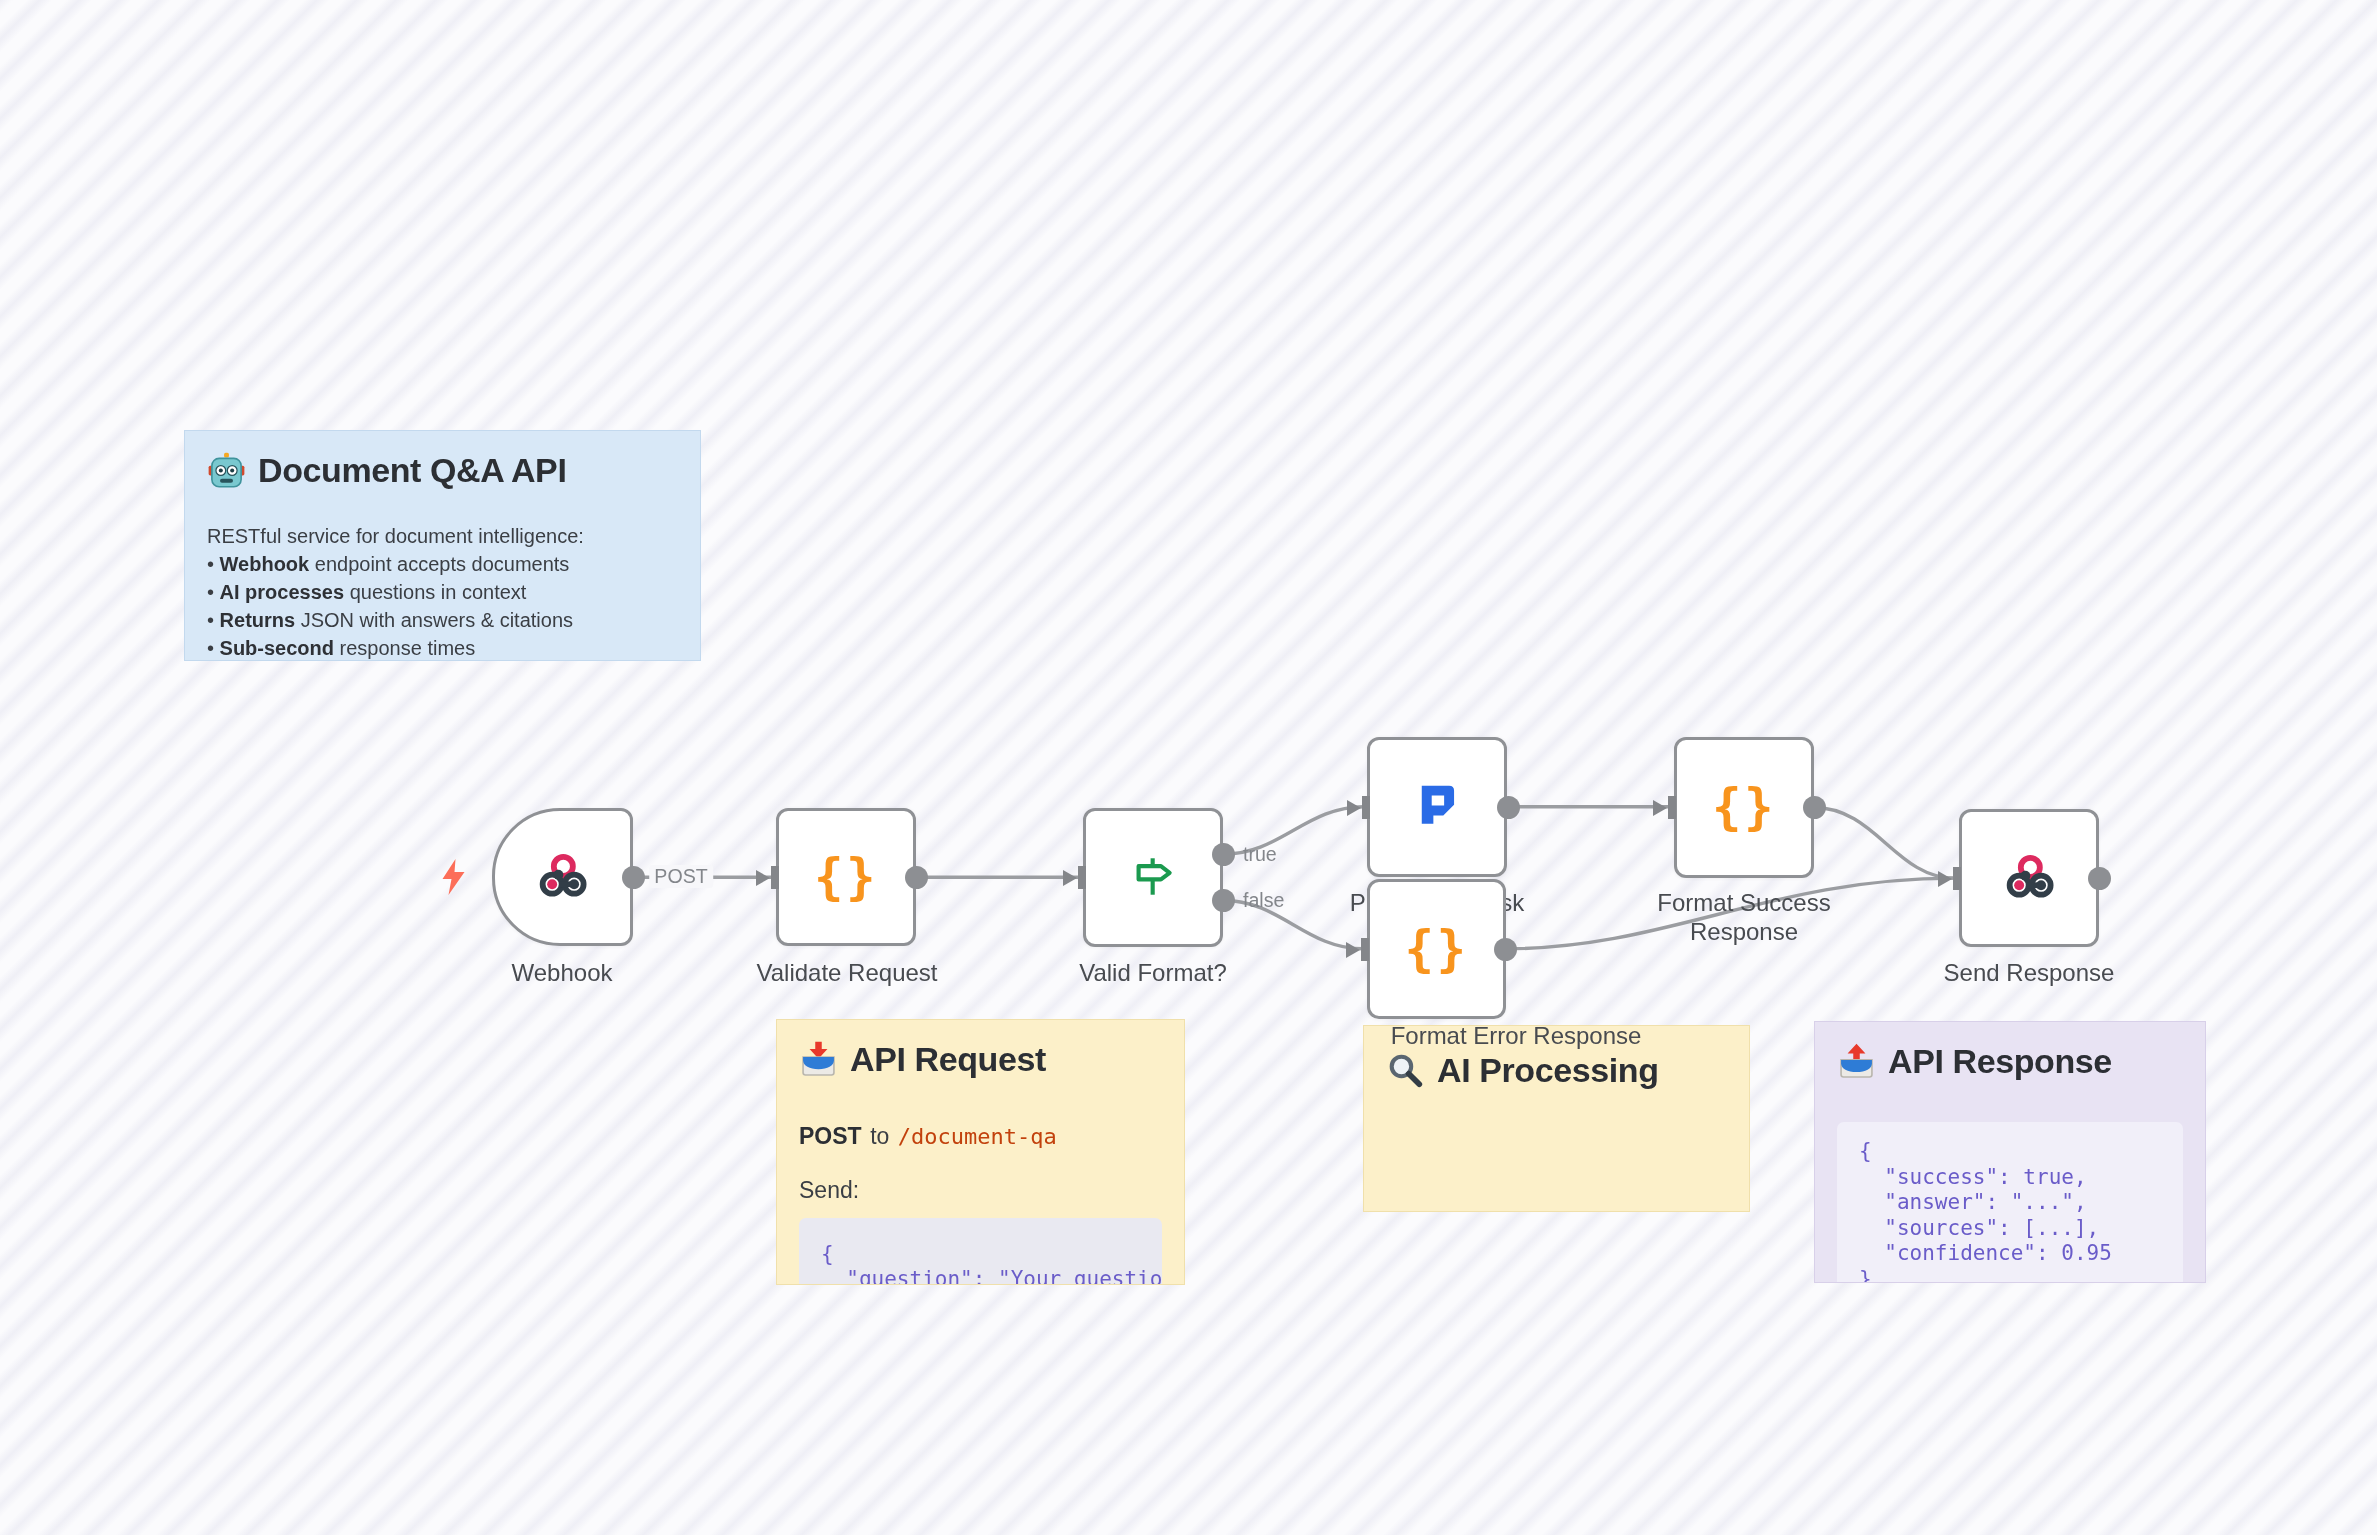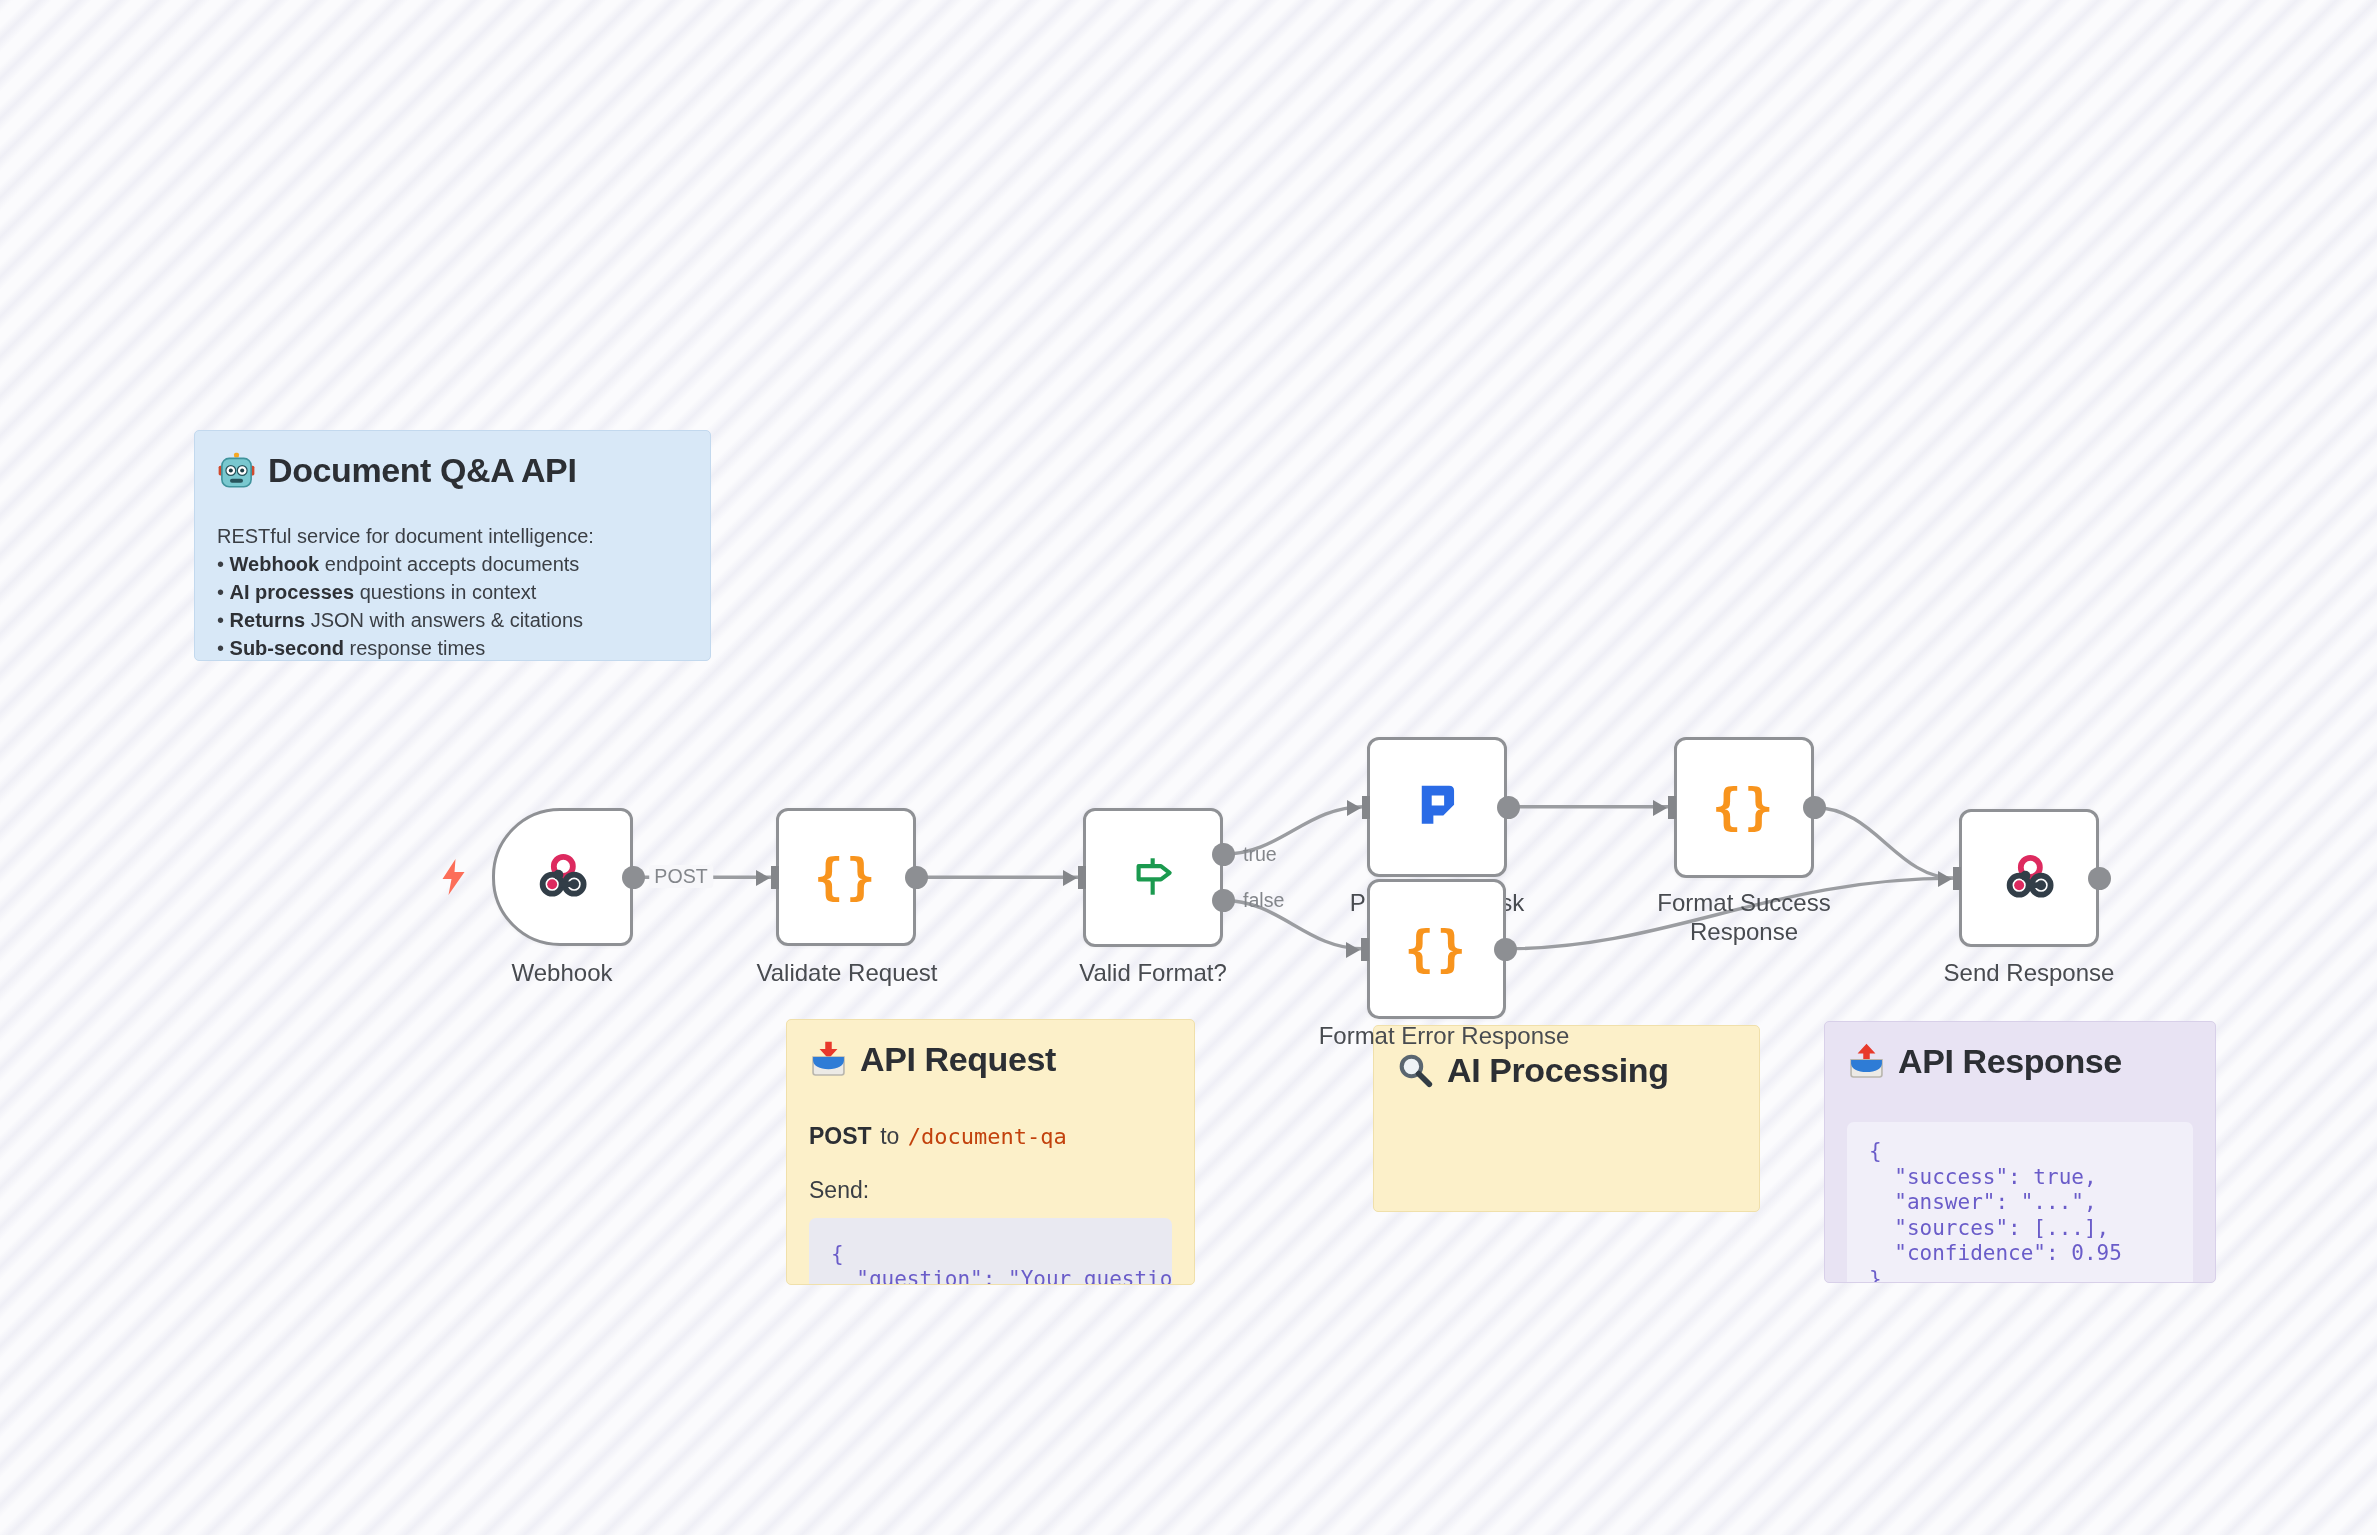--- a/index.html
+++ b/index.html
@@ -8,21 +8,21 @@
     font-family:"Liberation Sans",sans-serif;
     background:#fbfbfd;
     overflow:hidden;
   }
   .canvas{
     position:relative;width:2377px;height:1536px;overflow:hidden;
     background:repeating-linear-gradient(135deg,#efeff6 0px,#fbfbfd 9.4px,#fbfbfd 19px,#efeff6 28px);
   }
 
   
-  .note{position:absolute;border-radius:5px;box-sizing:border-box;padding:20.4px 22px;overflow:hidden;z-index:1;margin-left:10px;}
+  .note{position:absolute;border-radius:0;box-sizing:border-box;padding:20.4px 22px;overflow:hidden;z-index:1;}
   .note-blue{background:#d8e8f7;border:0.9px solid #c3d9ee;}
   .note-yellow{background:#fcf0c9;border:0.9px solid #f0e0ab;}
   .note-purple{background:#e8e3f3;border:0.9px solid #d8d0e9;}
   .note-title{display:flex;align-items:center;gap:12px;font-size:34px;font-weight:700;color:#2c2f34;letter-spacing:-0.4px;}
   .note-title .nicon{display:inline-flex;width:39px;height:39px;flex:0 0 auto;}
   .note-title .nicon svg{width:100%;height:100%;}
   .note-body{margin-top:32px;font-size:20px;color:#3a3e44;}
   .nline{line-height:28px;}
   .nline b{font-weight:700;color:#2e3136;}
 
@@ -220,21 +220,21 @@
         <circle cx="27" cy="31" r="6" fill="#323e48"></circle>
         <circle cx="19.5" cy="42.5" r="6" fill="#dd2a5f"></circle>
         <circle cx="46" cy="42.5" r="6" fill="#323e48"></circle>
       </svg>
     </span>
   </div>
 
   <div class="nlabel" style="left:562px;top:958px;">Webhook</div>
   <div class="nlabel" style="left:847px;top:958px;text-align:right;">Validate Request</div>
   <div class="nlabel" style="left:1153px;top:958px;">Valid Format?</div>
-  <div class="nlabel nowrap" style="left:1444px;top:1021px;">Format Error Response</div>
+  <div class="nlabel nowrap" style="left:1516px;top:1021px;">Format Error Response</div>
   <div class="nlabel" style="left:1744px;top:888px;width:204px;margin-left:-102px;transform:none;">Format Success Response</div>
   <div class="nlabel" style="left:2029px;top:958px;">Send Response</div>
 
   <div class="outdot" style="left:622px;top:866px;"></div>
   <div class="outdot" style="left:905px;top:866px;"></div>
   <div class="outdot" style="left:1212px;top:843px;"></div>
   <div class="outdot" style="left:1212px;top:889px;"></div>
   <div class="outdot" style="left:1497px;top:796px;"></div>
   <div class="outdot" style="left:1494px;top:938px;"></div>
   <div class="outdot" style="left:1803px;top:796px;"></div>

